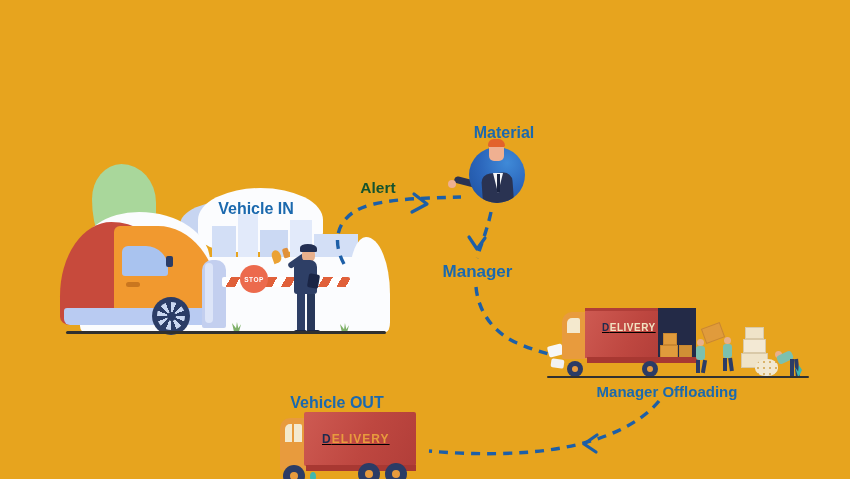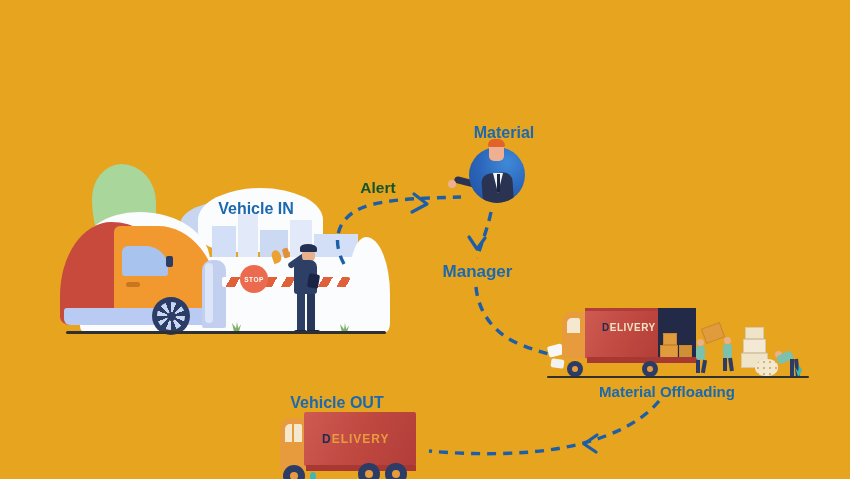--- a/index.html
+++ b/index.html
@@ -45,21 +45,21 @@
     background:#EC6A4D; border-radius:50%;
     color:#fff; font-weight:bold; font-size:6.5px; letter-spacing:0.5px;
   }
 
   
   #mgr-circle { left:469px; top:147px; width:56px; height:56px; border-radius:50%;
     overflow:hidden; z-index:4;
     background:radial-gradient(circle at 68% 28%, #3F8AD8 0%, #2C67BC 48%, #1E4F9C 100%); }
 
   
-  .truck-box-text { position:absolute; font-weight:bold; white-space:nowrap; }
+  .truck-box-text { position:absolute; font-weight:bold; white-space:nowrap;text-decoration:underline; }
   .truck-box-text .d { color:#1E2B4F; }
   .truck-box-text .rest { color:#F2E3C2; }
   #scene-out .truck-box-text .rest { color:#E89B3D; }
 
   #scene-material { left:545px; top:295px; width:285px; height:90px; z-index:2; }
   #scene-out { left:280px; top:410px; width:145px; height:69px; z-index:2; }
 
   .ground { position:absolute; background:#303030; border-radius:2px; height:3px; }
 
   
@@ -219,17 +219,17 @@
     <div class="wheel" style="left:105px;top:53px;width:22px;height:22px;">
       <div class="hub" style="width:8px;height:8px;margin:-4px 0 0 -4px;background:#E89B3D;"></div>
     </div>
     <div class="blob" style="left:30px;top:62px;width:6px;height:9px;background:#3FB8AF;border-radius:50%;"></div>
   </div>
 
   <div class="flow-label" id="lbl-vin" style="left:208px;top:200px;width:96px;">Vehicle IN</div>
   <div class="flow-label" id="lbl-alert" style="left:352px;top:179px;width:52px;">Alert</div>
   <div class="flow-label" id="lbl-manager" style="left:464px;top:124px;width:80px;">Material</div>
   <div class="flow-label" id="lbl-approved" style="left:430px;top:262px;width:95px;">Manager</div>
-  <div class="flow-label" id="lbl-material" style="left:558px;top:383px;width:218px;">Material Offloading</div>
+  <div class="flow-label" id="lbl-material" style="left:558px;top:383px;width:218px;">Manager Offloading</div>
   <div class="flow-label" id="lbl-vout" style="left:272px;top:394px;width:130px;">Vehicle OUT</div>
 
 
 </div>
 
 </body></html>

